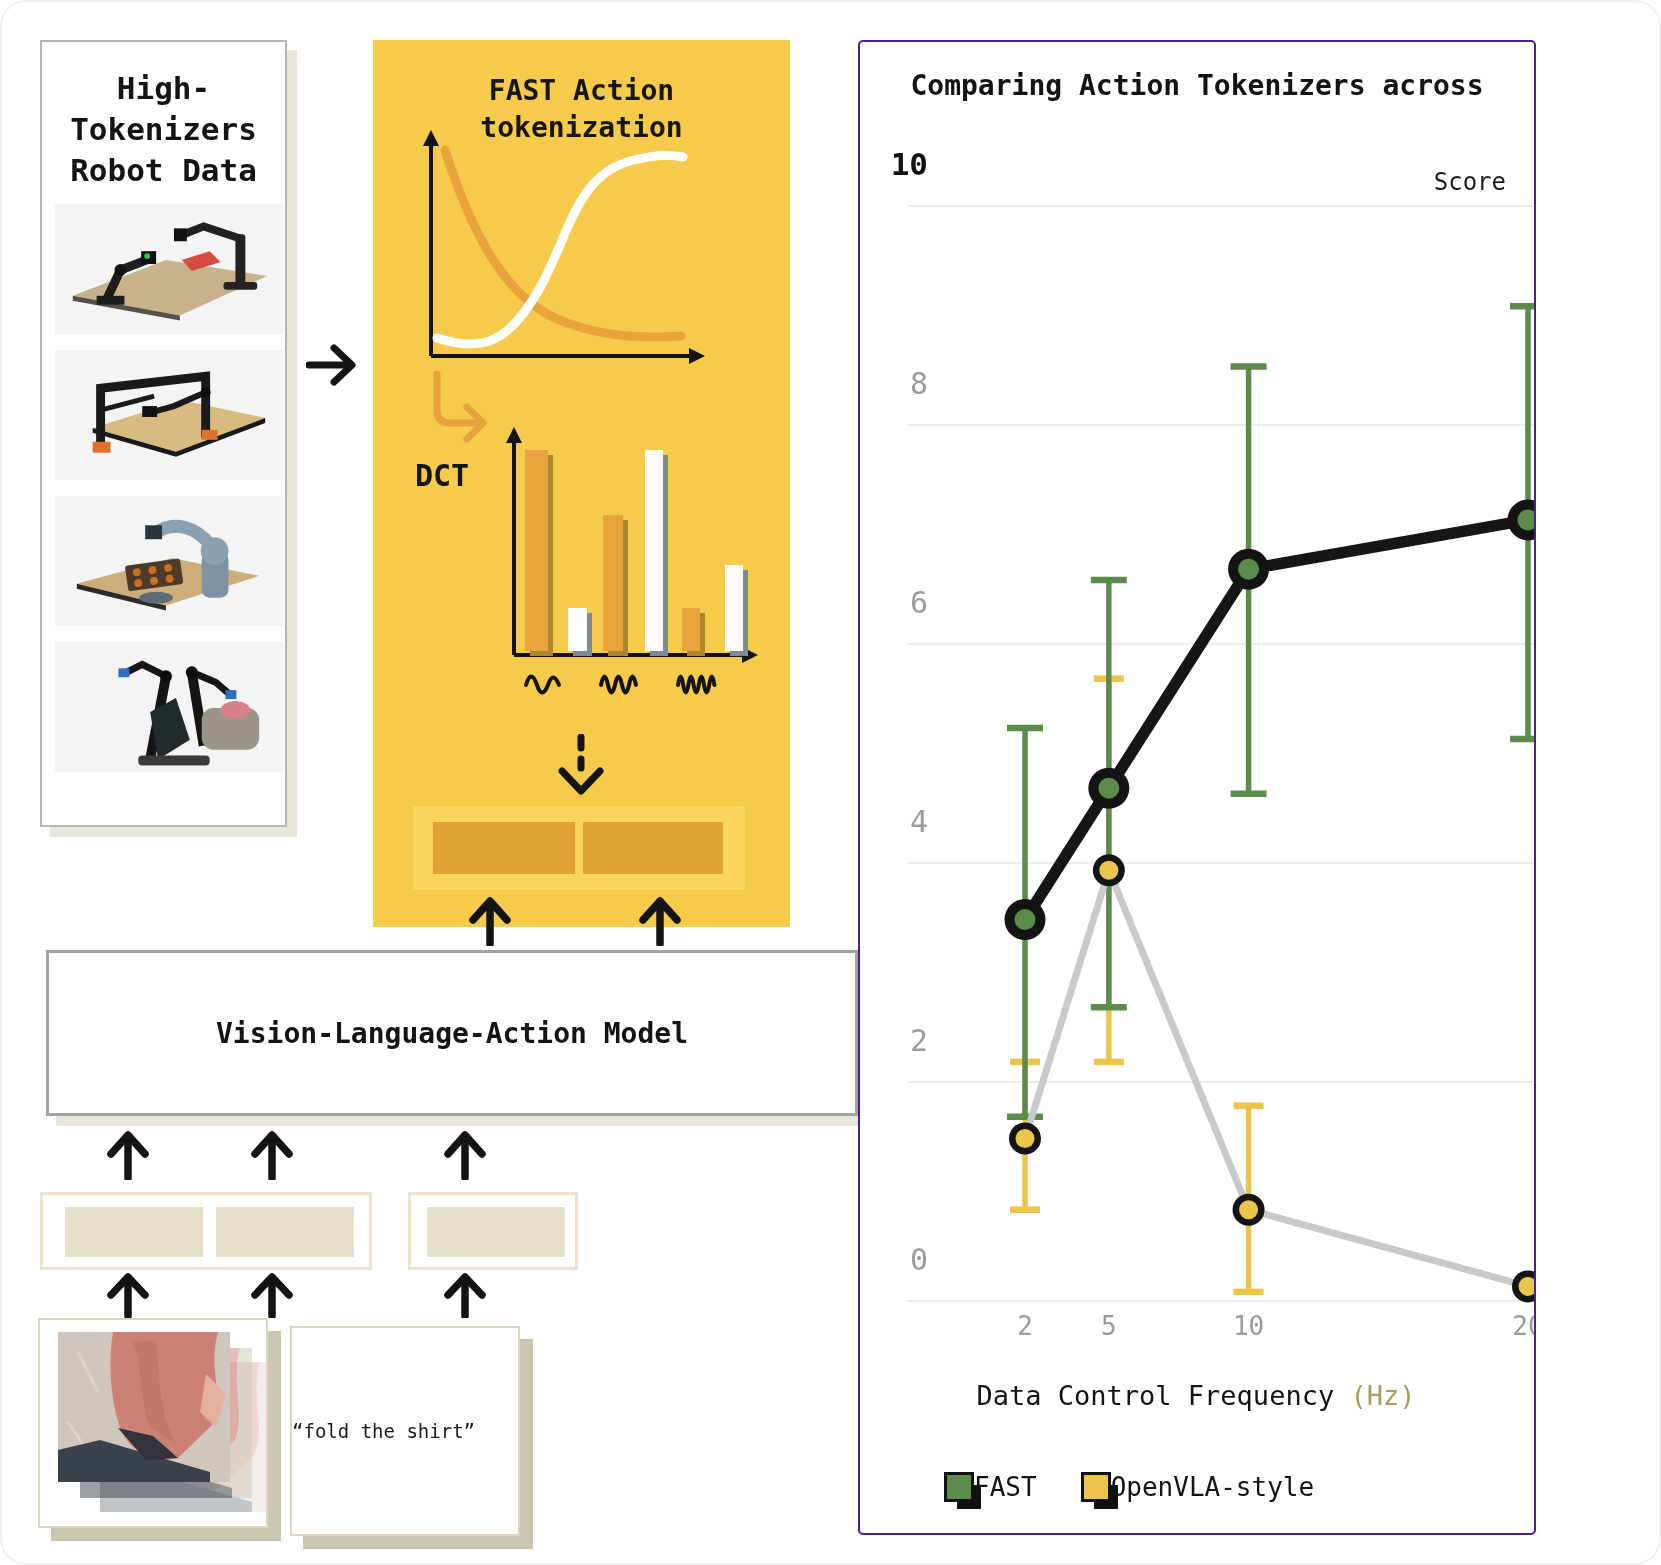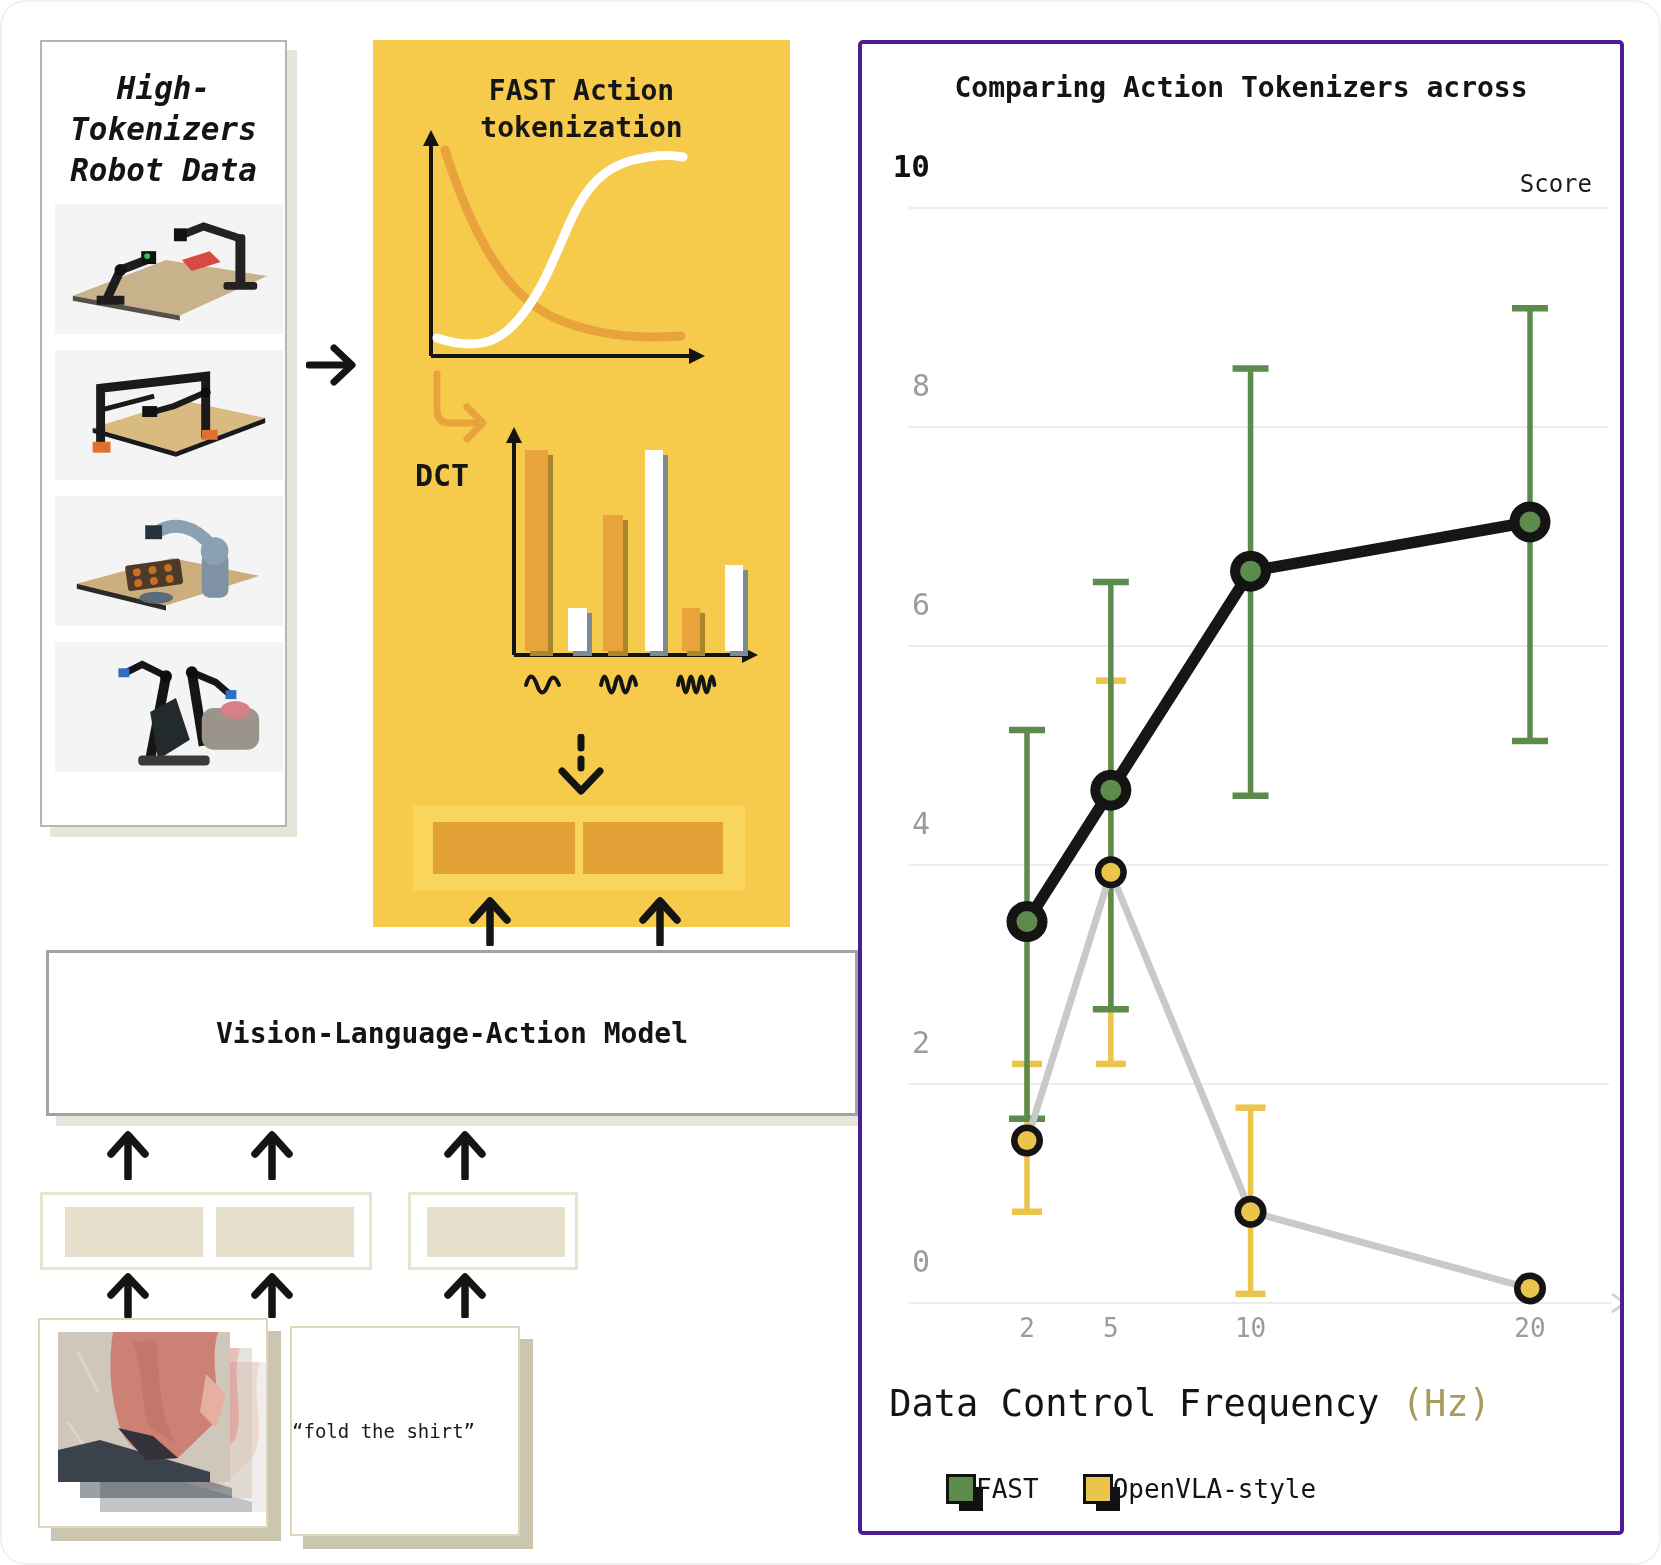--- a/index.html
+++ b/index.html
@@ -4,47 +4,47 @@
 <style>
   html,body{margin:0;padding:0;background:#ffffff;}
   .page{
     position:relative;width:1661px;height:1565px;background:#fff;
     font-family:"DejaVu Sans Mono","Liberation Mono",monospace;
     border-radius:26px;overflow:hidden;box-shadow:inset 0 0 0 2px #f1f1f1;
   }
   .abs{position:absolute;}
   
   .robot-panel{left:40px;top:40px;width:247px;height:787px;background:#fff;
-    border:2.5px solid #b5b5b5;box-shadow:10px 10px 0 #e8e5db;box-sizing:border-box;font-style:italic;}
+    border:2.5px solid #b5b5b5;box-shadow:10px 10px 0 #e8e5db;box-sizing:border-box;}
   .robot-panel-title{margin-top:26px;text-align:center;font-weight:bold;font-size:31px;line-height:41px;color:#141414;}
   .robot-tile{position:absolute;left:13px;width:228px;height:130px;background:#f4f4f4;}
   .flow-arrow-right{left:306px;top:343px;}
   .fast-box{left:373px;top:40px;width:417px;height:887px;background:#f6ca4b;}
   .fast-box-title{position:absolute;top:32px;width:100%;text-align:center;font-weight:bold;font-size:28px;line-height:37px;color:#161616;}
   .dct-label{position:absolute;left:42px;top:418px;font-weight:bold;font-size:30px;color:#161616;}
   .dashed-arrow{left:558px;top:734px;}
   .token-strip{left:413px;top:806px;width:332px;height:84px;background:#fad55c;}
   .action-token{position:absolute;top:16px;height:52px;background:#e2a136;}
   .vla-box{left:46px;top:950px;width:812px;height:166px;background:#fff;border:3px solid #a3a3a3;
     box-shadow:10px 10px 0 #e8e5db;box-sizing:border-box;display:flex;align-items:center;justify-content:center;}
   .vla-label{font-weight:bold;font-size:28px;color:#141414;}
   .input-container{background:#fff;border:3px solid #e9e3cf;box-sizing:border-box;}
   .input-token{position:absolute;top:12px;height:50px;background:#e5dfcb;}
   .bottom-box{background:#fff;border:2.5px solid #ddd6bd;box-shadow:13px 13px 0 #cbc6af;box-sizing:border-box;}
   .prompt-box{display:flex;align-items:center;justify-content:flex-start;margin-top:8px;}
   .prompt-text{font-size:19px;color:#1b1b1b;}
   .shirt-stack{position:absolute;left:0;top:0;width:100%;height:100%;overflow:hidden;}
   .shirt-frame{position:absolute;width:172px;height:150px;}
   
-  .chart-card{left:858px;top:40px;width:766px;height:1495px;background:#fff;
-    border:4px solid #4c1d95;border-radius:5px;box-sizing:border-box;overflow:hidden;}
+  .chart-card{left:858px;top:40px;width:678px;height:1495px;background:#fff;
+    border:2px solid #4c1d95;border-radius:5px;box-sizing:border-box;overflow:hidden;}
   .chart-title{position:absolute;top:24px;left:0;width:100%;text-align:center;
     font-weight:bold;font-size:28px;line-height:39px;color:#141414;}
   .score-label{position:absolute;top:126px;right:28px;font-size:24px;color:#1b1b1b;}
-  .chart-xlabel{position:absolute;top:1338px;left:8px;width:640px;text-align:center;font-size:37px;color:#141414;}
+  .chart-xlabel{position:absolute;top:1338px;left:16px;width:640px;text-align:center;font-size:27px;color:#141414;}
   .xlabel-unit{color:#a89b5e;}
   .legend{position:absolute;left:84px;top:1430px;display:flex;align-items:center;gap:44px;z-index:0;}
   .legend-item{display:flex;align-items:center;position:relative;z-index:0;}
   .legend-swatch{width:24px;height:24px;border:3.5px solid #111;position:relative;background:#888;}
   .legend-swatch::before{content:"";position:absolute;right:-10px;bottom:-10px;width:100%;height:100%;background:#111;z-index:-1;}
   .legend-label{font-size:26px;color:#141414;}
   .grid{stroke:#ececec;stroke-width:2;}
   .axis-arrow{stroke:#d5d5d5;stroke-width:3;fill:none;}
   text.ytick{font-family:"DejaVu Sans Mono",monospace;font-size:30px;fill:#9b9b9b;}
   text.ytick-emph{font-weight:bold;fill:#111;font-size:31px;}

